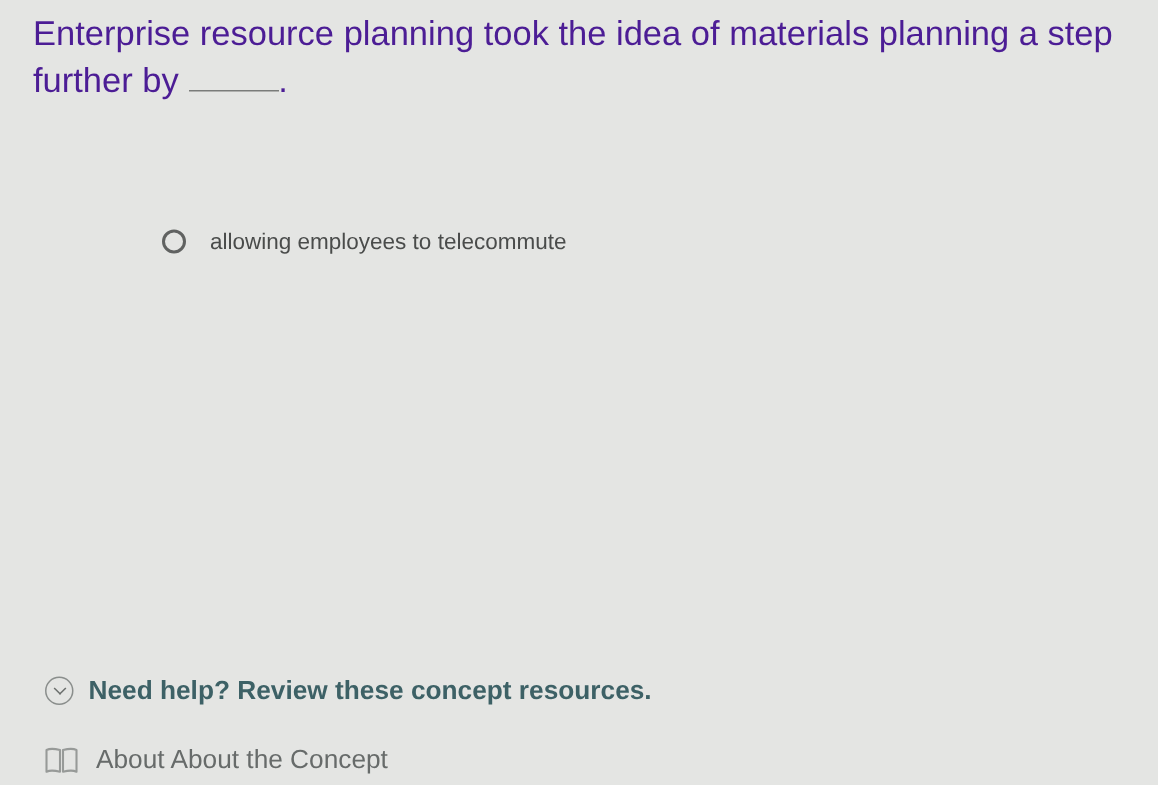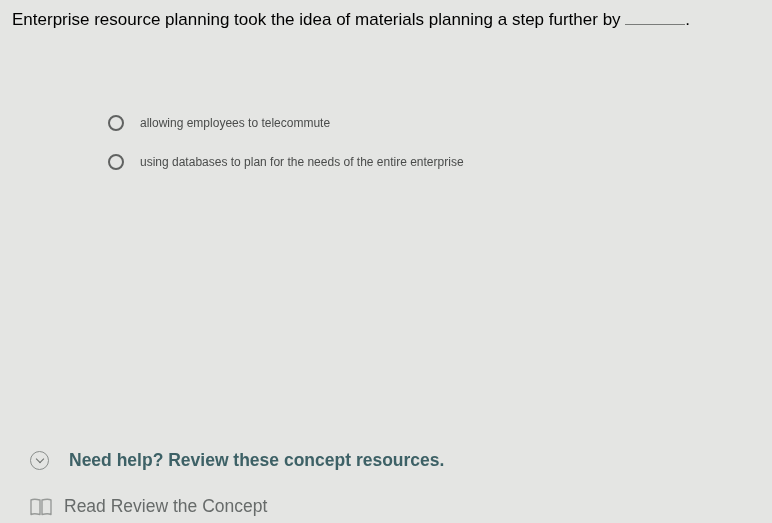--- a/index.html
+++ b/index.html
@@ -6,23 +6,23 @@
   body {
     width: 772px;
     height: 523px;
     background: #e4e5e3;
     font-family: -apple-system, Helvetica, Arial, sans-serif;
     color: #4a4c4b;
     overflow: hidden;
     position: relative;
   }
   .question {
-    padding: 8px 22px 0 12px;
-    font-size: 17px;
-    color: #000000;
+    padding: 8px 22px 0 22px;
+    font-size: 23px;
+    color: #4c1d95;
     line-height: 1.3;
   }
   .blank {
     display: inline-block;
     border-bottom: 1.5px solid #7a7c7a;
     width: 60px;
     vertical-align: baseline;
     height: 1em;
   }
   .options {
@@ -37,34 +37,34 @@
   }
   .radio {
     width: 16px;
     height: 16px;
     border: 2px solid #606261;
     border-radius: 50%;
     flex: none;
     margin-right: 16px;
   }
   .option-text {
-    font-size: 12px;
+    font-size: 15px;
     color: #4a4c4b;
   }
   .footer {
     position: absolute;
     bottom: 0;
     left: 0;
     right: 0;
   }
   .help-line {
     display: flex;
     align-items: center;
     padding: 6px 30px 22px 30px;
-    gap: 20px;
+    gap: 10px;
   }
   .circle-chevron {
     width: 19px;
     height: 19px;
     border: 1.5px solid #8a8e8c;
     border-radius: 50%;
     display: flex;
     align-items: center;
     justify-content: center;
     flex: none;
@@ -103,32 +103,28 @@
 <div class="question">
   <span>Enterprise resource planning took the idea of materials planning a step further by</span>
   <span class="blank"></span>.
 </div>
 
 <div class="options">
   <div class="option">
     <div class="radio"></div>
     <div class="option-text">allowing employees to telecommute</div>
   </div>
-  <div class="option">
-    <div class="radio"></div>
-    <div class="option-text">using databases to plan for the needs of the entire enterprise</div>
-  </div>
 </div>
 
 <div class="footer">
   <div class="help-line">
     <div class="circle-chevron">
       <div class="chevron-down"></div>
     </div>
     <div class="help-text">Need help? Review these concept resources.</div>
   </div>
   <div class="read-line">
     <svg class="book-icon" width="22" height="18" viewBox="0 0 22 18">
       <path d="M1 2 C1 2 4 0.5 10 2 L10 16.5 C4 15 1 16.5 1 16.5 Z M21 2 C21 2 18 0.5 12 2 L12 16.5 C18 15 21 16.5 21 16.5 Z" fill="none" stroke="#5a5e5c" stroke-width="1.4" stroke-linejoin="round"></path>
     </svg>
-    <div class="read-text">Read Review the Concept</div>
+    <div class="read-text">About About the Concept</div>
   </div>
 </div>
 
 </body></html>

